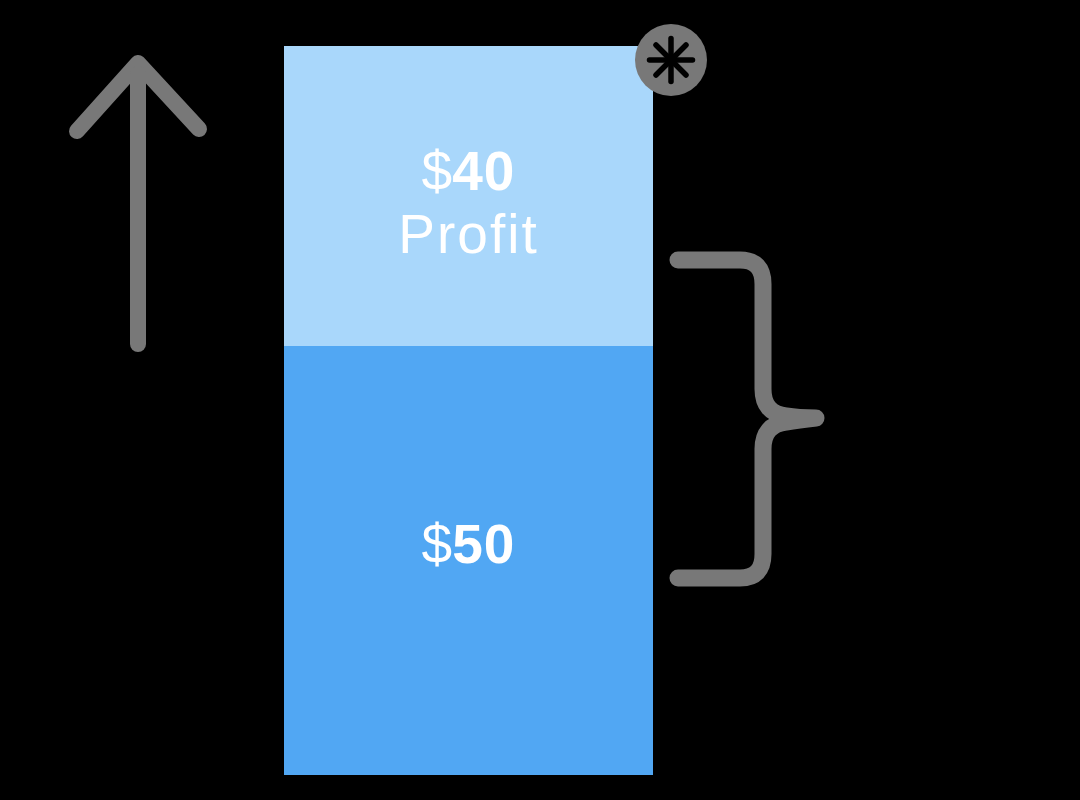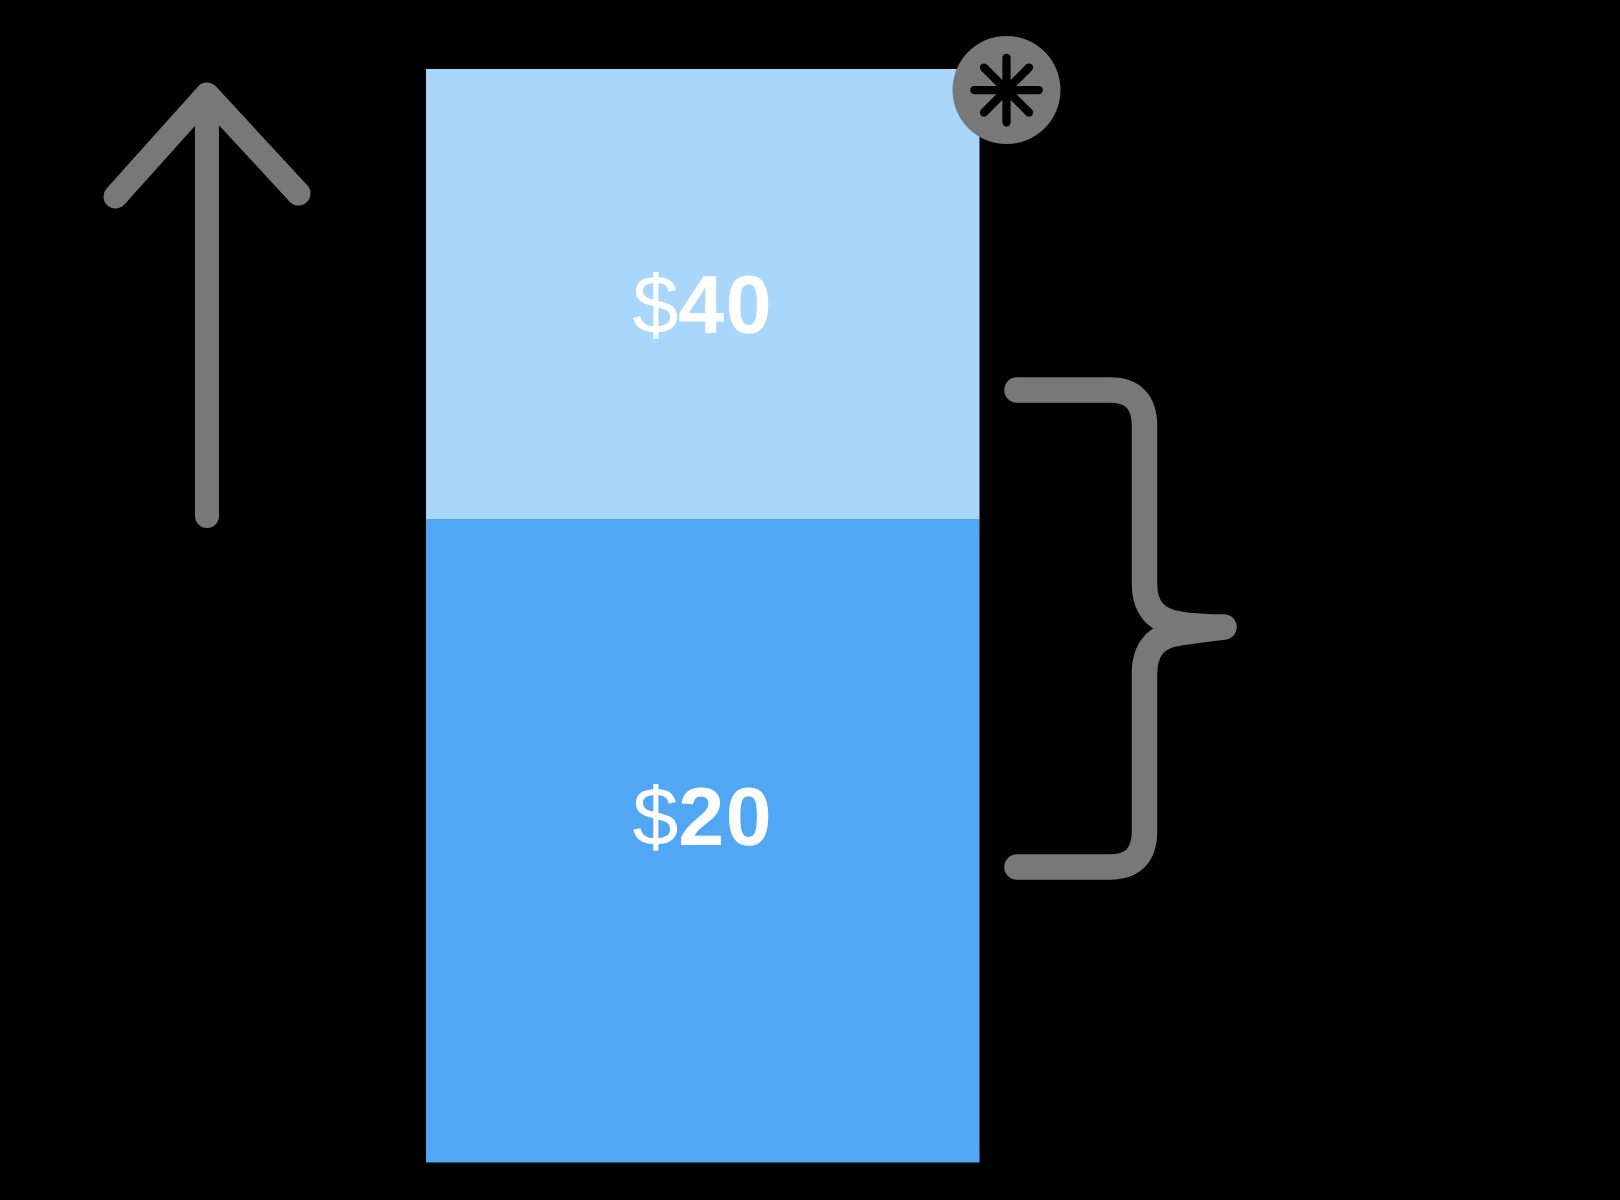--- a/index.html
+++ b/index.html
@@ -51,25 +51,26 @@
 </style>
 </head>
 <body>
 
 <div class="canvas">
 
   <div class="bar">
     <div class="segment profit" style="background: rgb(169, 215, 251);">
       <div class="text-group">
         <div class="amount"><span class="currency">$</span><span class="digits">40</span></div>
+        <div class="seg-label">Profit</div>
       </div>
     </div>
     <div class="segment cost" style="background: rgb(81, 167, 243);">
       <div class="text-group">
-        <div class="amount"><span class="currency">$</span><span class="digits">20</span></div>
+        <div class="amount"><span class="currency">$</span><span class="digits">50</span></div>
       </div>
     </div>
   </div>
 
   <svg class="overlay" viewBox="0 0 1080 800">
 
     <g>
       <path d="M77 131 L138 63 L199 129" class="stroke-gray" stroke-width="16" stroke-linecap="round" stroke-linejoin="round"></path>
       <line x1="138" y1="74" x2="138" y2="344" class="stroke-gray" stroke-width="16" stroke-linecap="round"></line>
     </g>

